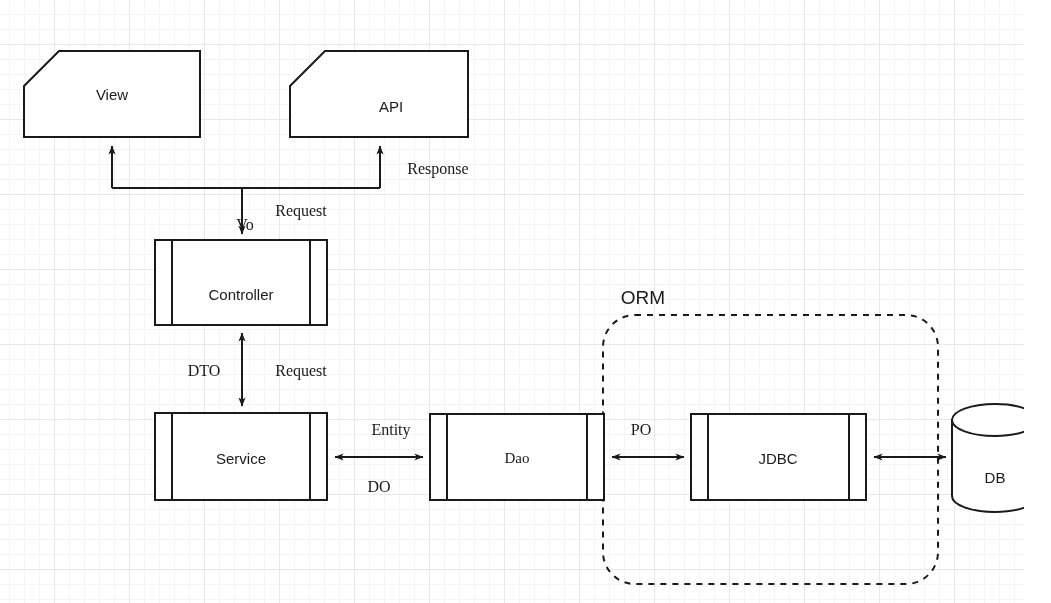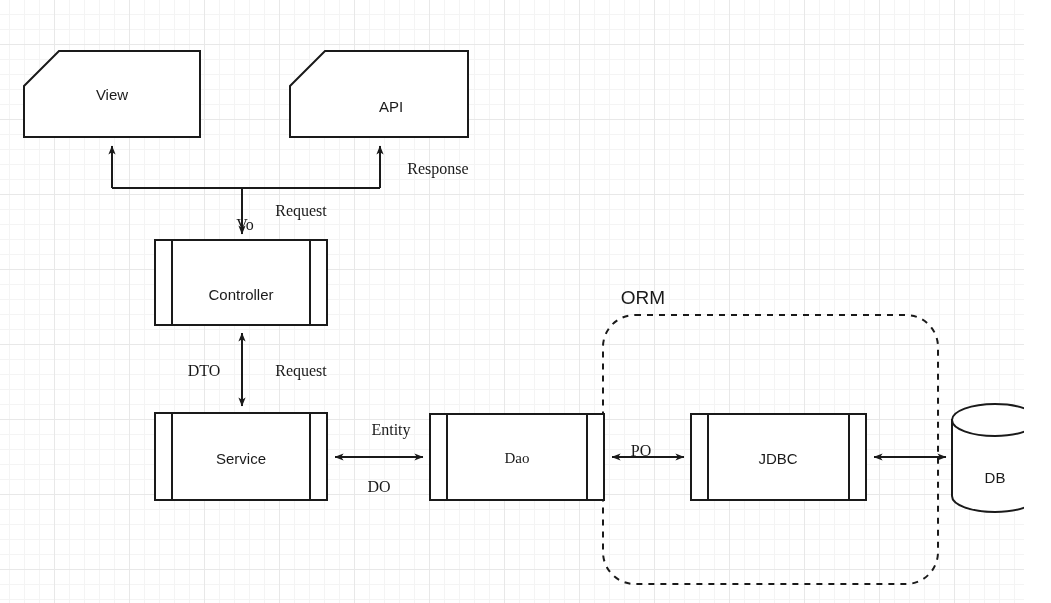--- a/index.html
+++ b/index.html
@@ -184,15 +184,15 @@
   <div class="edge-label" style="left:301px; top:211px;">Request</div>
 
   <div class="edge-label" style="left:204px; top:371px;">DTO</div>
 
   <div class="edge-label" style="left:301px; top:371px;">Request</div>
 
   <div class="edge-label" style="left:379px; top:430px;margin-left:12px;">Entity</div>
 
   <div class="edge-label" style="left:379px; top:487px;">DO</div>
 
-  <div class="edge-label" style="left:641px; top:430px;margin-top:21px;">PO</div>
+  <div class="edge-label" style="left:641px; top:430px;">PO</div>
 
 </div>
 
 </body></html>

